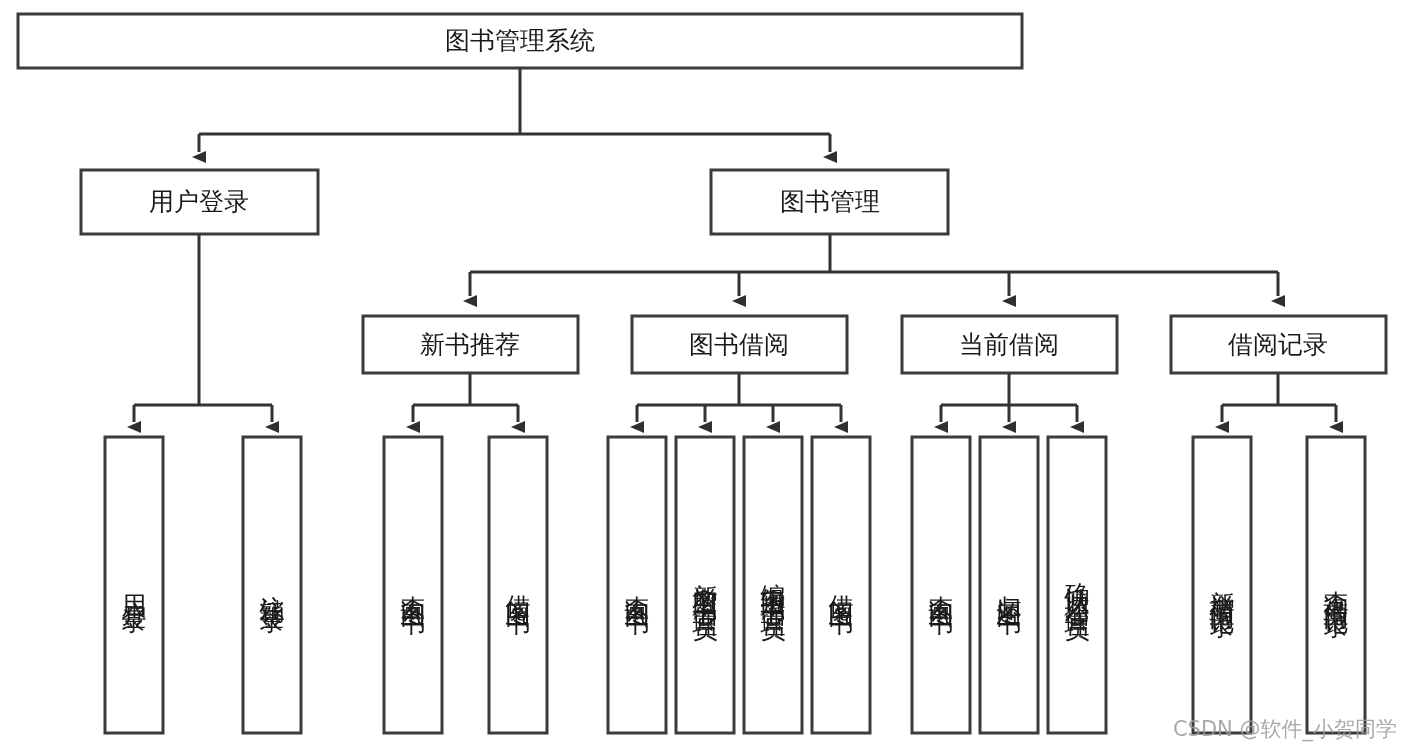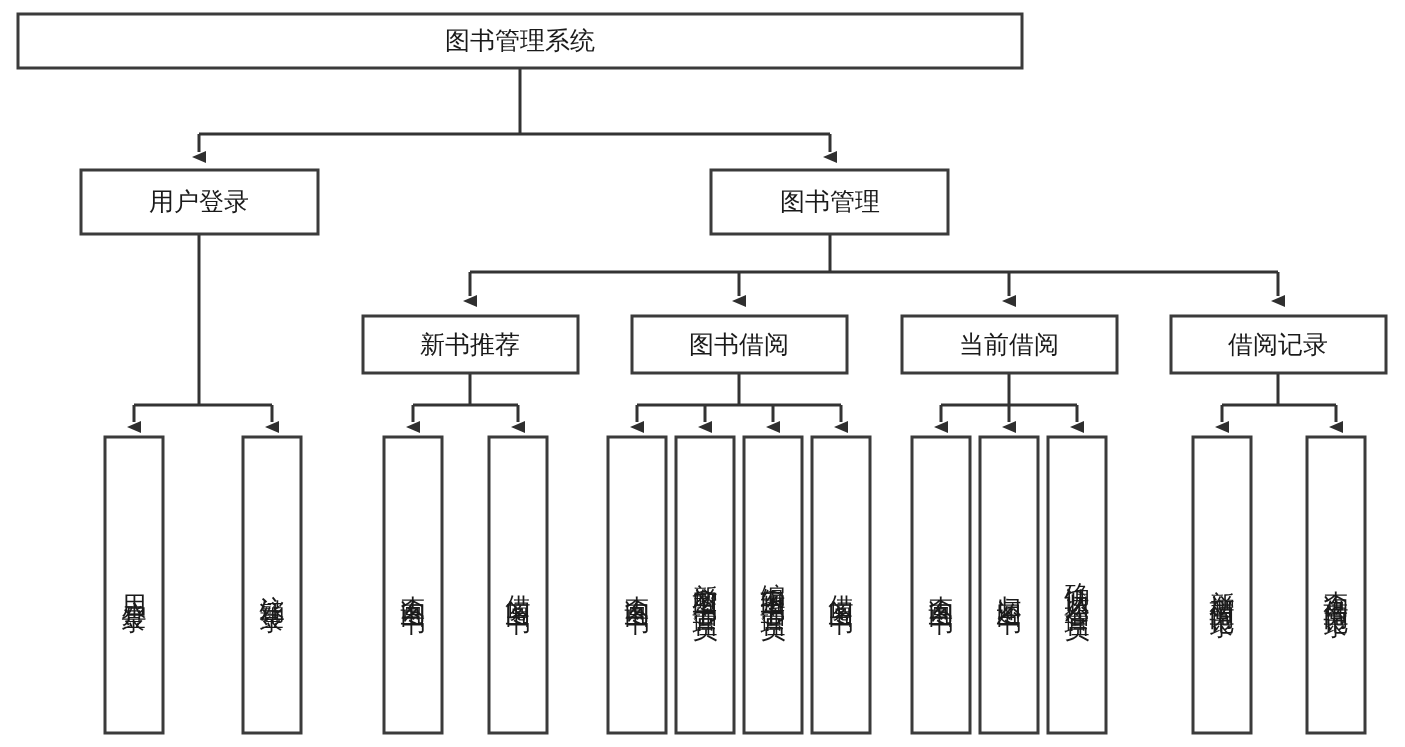--- a/index.html
+++ b/index.html
@@ -211,13 +211,14 @@
   <div class="vlabel" style="left:744px; top:437px; width:58px; height:296px;">编辑图书（管理员）</div>
   <div class="vlabel" style="left:812px; top:437px; width:58px; height:296px;">借阅图书</div>
 
   <div class="vlabel" style="left:912px; top:437px; width:58px; height:296px;">查询图书</div>
   <div class="vlabel" style="left:980px; top:437px; width:58px; height:296px;">归还图书</div>
   <div class="vlabel" style="left:1048px; top:437px; width:58px; height:296px;">确认归还（管理员）</div>
 
   <div class="vlabel" style="left:1193px; top:437px; width:58px; height:296px;">新增借阅记录</div>
   <div class="vlabel" style="left:1307px; top:437px; width:58px; height:296px;">查询借阅记录</div>
 
+  <div class="watermark">CSDN @软件_小贺同学</div>
 </div>
 
 </body></html>

